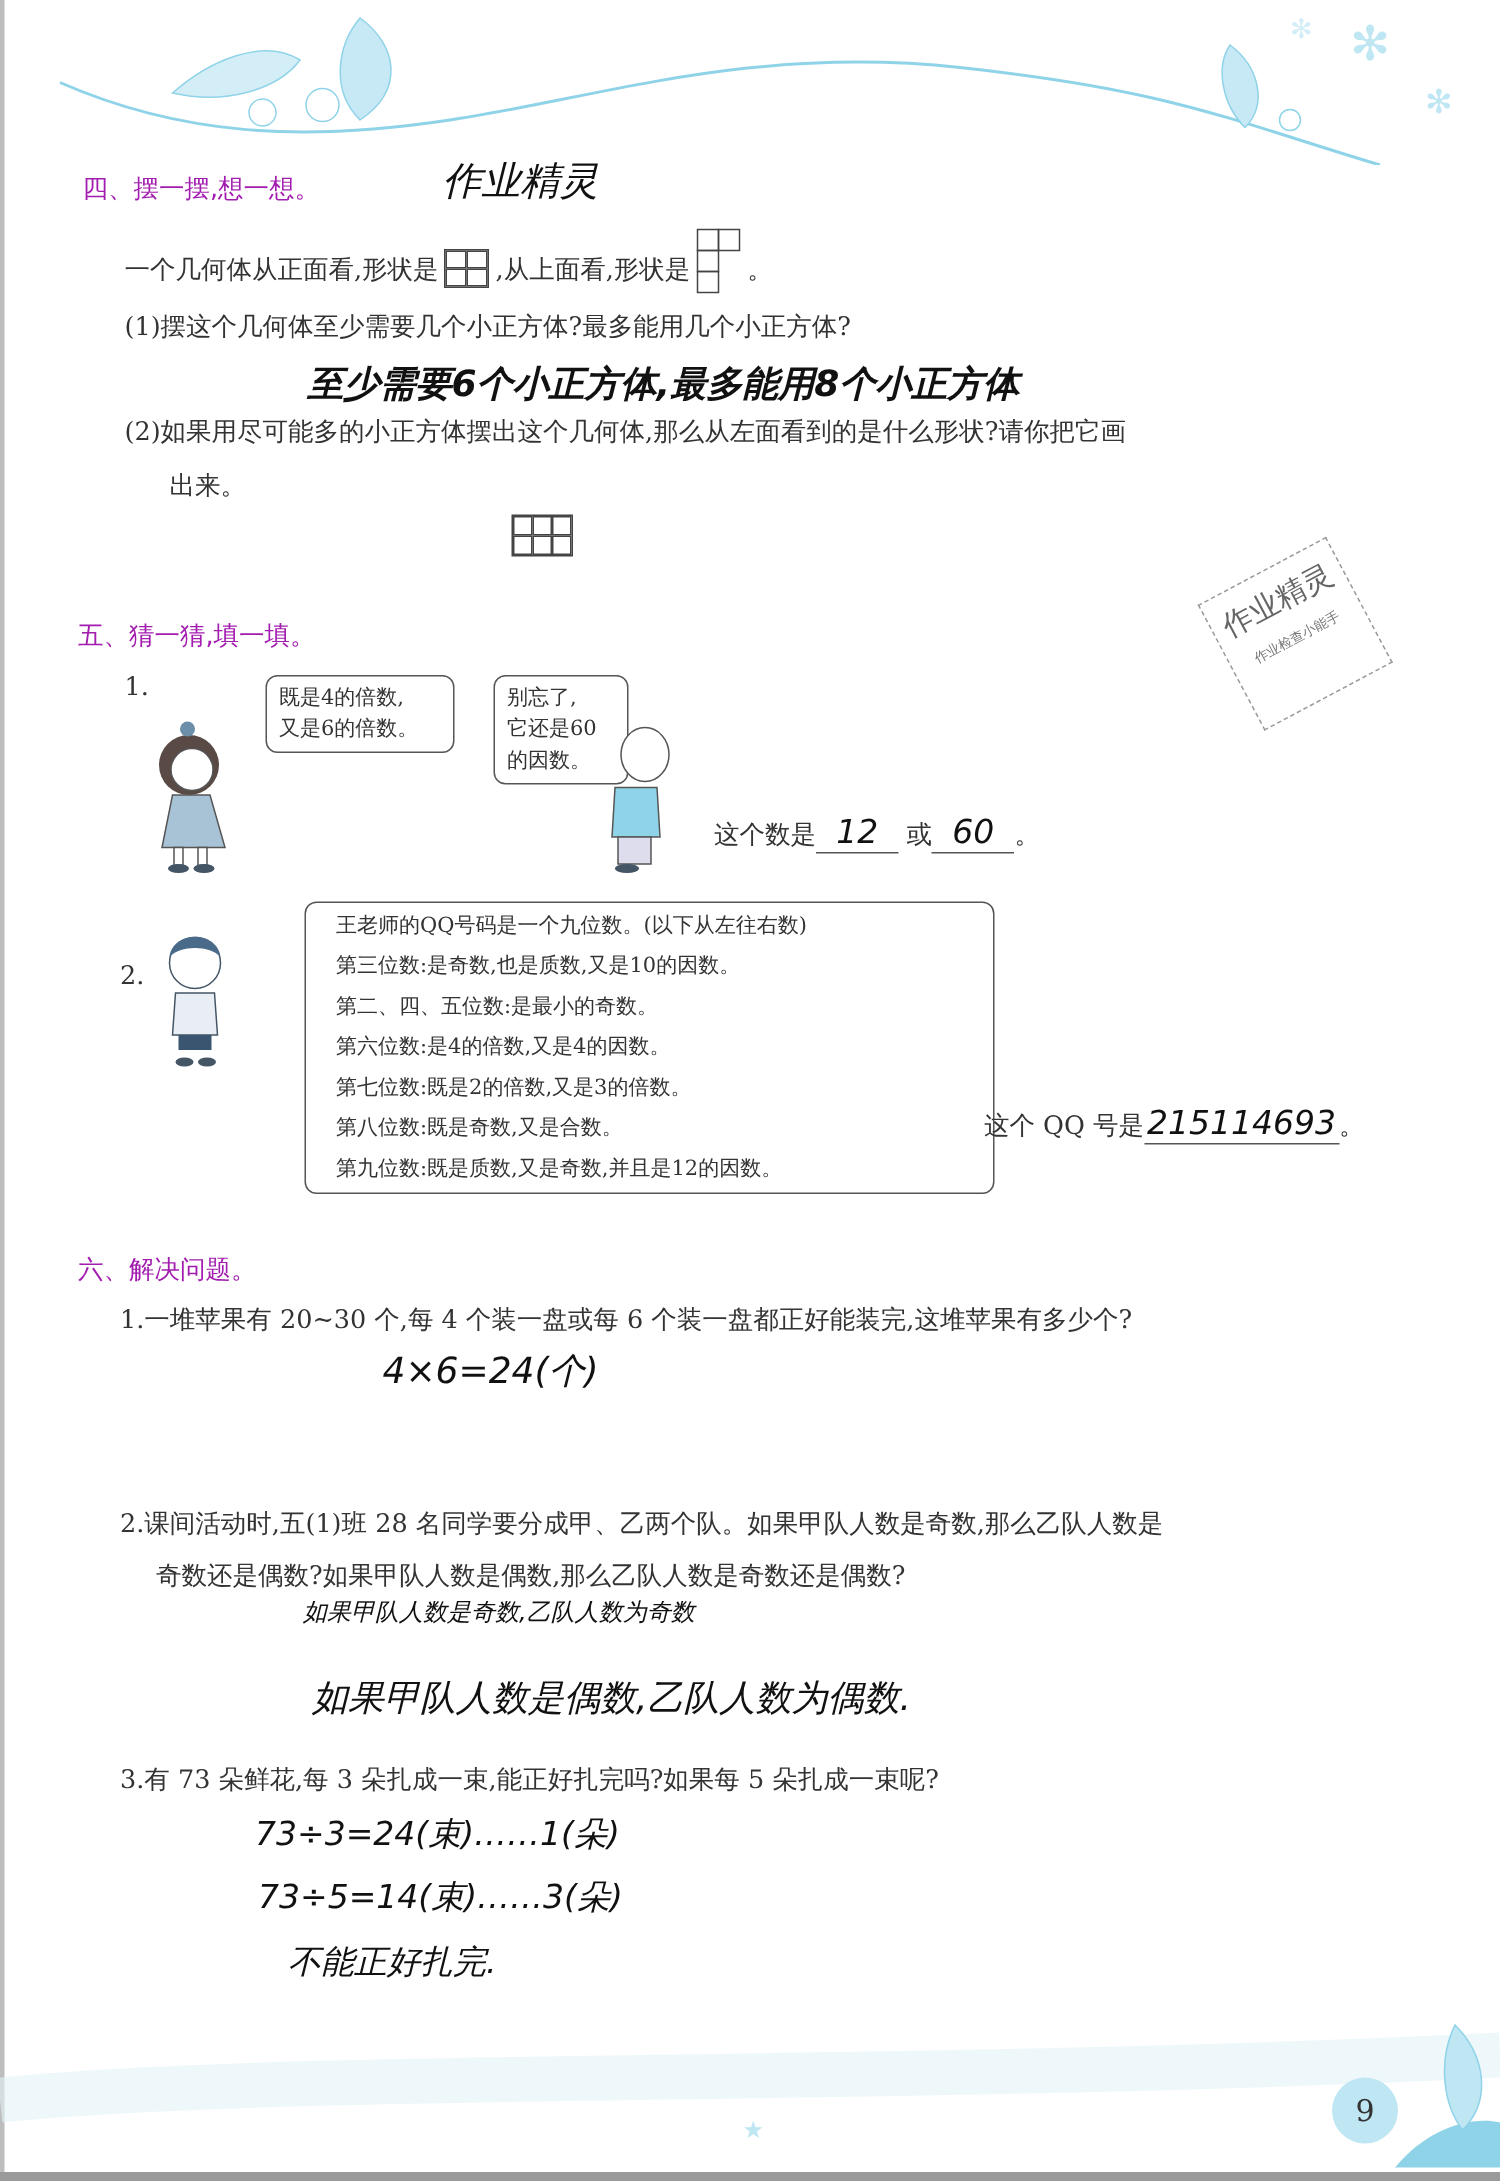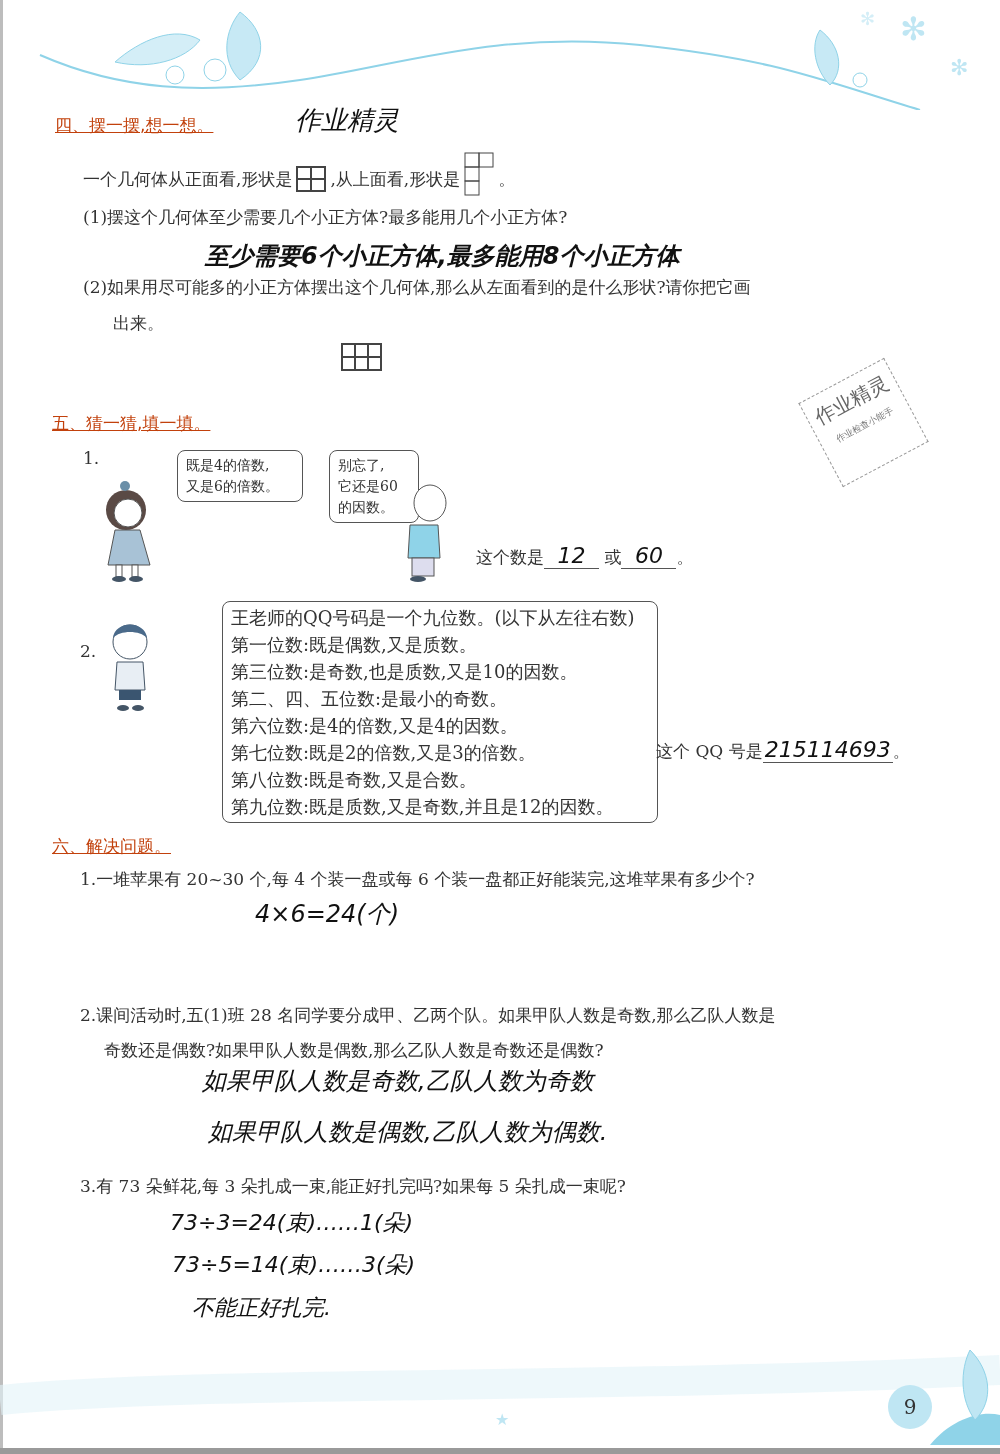--- a/index.html
+++ b/index.html
@@ -1,21 +1,21 @@
 <!DOCTYPE html>
 <html><head>
 <meta charset="utf-8">
 <style>
   html, body { margin:0; padding:0; }
   body { width:1000px; height:1454px; position:relative; background:#fff; overflow:hidden;
          font-family:"DejaVu Serif","Liberation Serif",serif; color:#3a3a3a; }
   .abs { position:absolute; }
   .frame-left { left:0; top:0; width:3px; height:1454px; background:#bdbdbd; }
   .frame-bottom { left:0; top:1448px; width:1000px; height:6px; background:#9a9a9a; }
-  .heading { font-family:"DejaVu Sans","Liberation Sans",sans-serif; font-size:17px; color:#c2410c; font-weight:500;text-decoration:underline; }
+  .heading { font-family:"DejaVu Sans","Liberation Sans",sans-serif; font-size:17px; color:#a21caf; font-weight:500; }
   .q { font-size:17px; color:#333; white-space:nowrap; }
   .hand { font-family:"DejaVu Sans","Liberation Sans",sans-serif; color:#111; font-style:italic; }
   .grid { display:inline-grid; border:1.5px solid #444; vertical-align:middle; }
   .grid div { border:0.75px solid #444; }
   .bubble { border:1.5px solid #555; border-radius:8px; background:#fff; padding:4px 8px;
             font-size:14px; line-height:21px; color:#333;margin-left:17px; }
   .blank { display:inline-block; border-bottom:1px solid #555; text-align:center; }
   .stamp { border:1.5px dashed #999; color:#777; transform:rotate(-28deg);
            font-family:"DejaVu Sans",sans-serif; text-align:center; }
   .pageno { width:44px; height:44px; border-radius:50%; background:#bfe6f3; text-align:center;
@@ -117,42 +117,41 @@
 
 <div class="abs q" style="left:80px;top:641px">2.</div>
 <svg class="abs" style="left:105px;top:620px" width="50" height="95">
   <circle cx="25" cy="22" r="17" fill="#fff" stroke="#456"></circle>
   <path d="M8 18 C 10 0, 40 0, 42 18 C 35 10, 15 10, 8 18 Z" fill="#4a6a8a"></path>
   <path d="M12 42 L38 42 L40 70 L10 70 Z" fill="#e8eef4" stroke="#456"></path>
   <rect x="14" y="70" width="22" height="10" fill="#3a5570"></rect>
   <ellipse cx="18" cy="88" rx="6" ry="3" fill="#456"></ellipse>
   <ellipse cx="33" cy="88" rx="6" ry="3" fill="#456"></ellipse>
 </svg>
-<div class="abs bubble" style="left:205px;top:601px;width:418px;font-size:18px;line-height:27px;padding:2px 8px">
+<div class="abs bubble" style="left:186px;top:601px;width:418px;font-size:14px;line-height:27px;padding:2px 20px">
   <div>王老师的QQ号码是一个九位数。(以下从左往右数)</div>
-  <div>第一位数:既是偶数,又是质数。</div>
   <div>第三位数:是奇数,也是质数,又是10的因数。</div>
   <div>第二、四、五位数:是最小的奇数。</div>
   <div>第六位数:是4的倍数,又是4的因数。</div>
   <div>第七位数:既是2的倍数,又是3的倍数。</div>
   <div>第八位数:既是奇数,又是合数。</div>
   <div>第九位数:既是质数,又是奇数,并且是12的因数。</div>
 </div>
 
 <div class="abs q" style="left:656px;top:737px">
   <span>这个 QQ 号是</span><span class="blank hand" style="width:130px;font-size:22px">215114693</span><span>。</span>
 </div>
 
 <div class="abs heading" style="left:52px;top:835px">六、解决问题。</div>
 <div class="abs q" style="left:80px;top:868px">1.一堆苹果有 20~30 个,每 4 个装一盘或每 6 个装一盘都正好能装完,这堆苹果有多少个?</div>
 <div class="abs hand" style="left:255px;top:898px;font-size:24px">4×6=24(个)</div>
 
 <div class="abs q" style="left:80px;top:1004px">2.课间活动时,五(1)班 28 名同学要分成甲、乙两个队。如果甲队人数是奇数,那么乙队人数是</div>
 <div class="abs q" style="left:104px;top:1039px">奇数还是偶数?如果甲队人数是偶数,那么乙队人数是奇数还是偶数?</div>
-<div class="abs hand" style="left:202px;top:1065px;font-size:24px">如果甲队人数是奇数,乙队人数为奇数</div>
+<div class="abs hand" style="left:202px;top:1065px;font-size:16px">如果甲队人数是奇数,乙队人数为奇数</div>
 <div class="abs hand" style="left:208px;top:1116px;font-size:24px">如果甲队人数是偶数,乙队人数为偶数.</div>
 
 <div class="abs q" style="left:80px;top:1175px">3.有 73 朵鲜花,每 3 朵扎成一束,能正好扎完吗?如果每 5 朵扎成一束呢?</div>
 <div class="abs hand" style="left:170px;top:1208px;font-size:22px">73÷3=24(束)……1(朵)</div>
 <div class="abs hand" style="left:172px;top:1250px;font-size:22px">73÷5=14(束)……3(朵)</div>
 <div class="abs hand" style="left:192px;top:1293px;font-size:22px">不能正好扎完.</div>
 
 <svg class="abs" style="left:0;top:1340px" width="1000" height="110">
   <path d="M0 60 C 200 40, 600 50, 1000 30" stroke="#e3f3f9" stroke-width="30" fill="none" opacity="0.6"></path>
   <path d="M930 105 C 950 80, 980 70, 1000 75 L 1000 105 Z" fill="#8fd3e8"></path>

